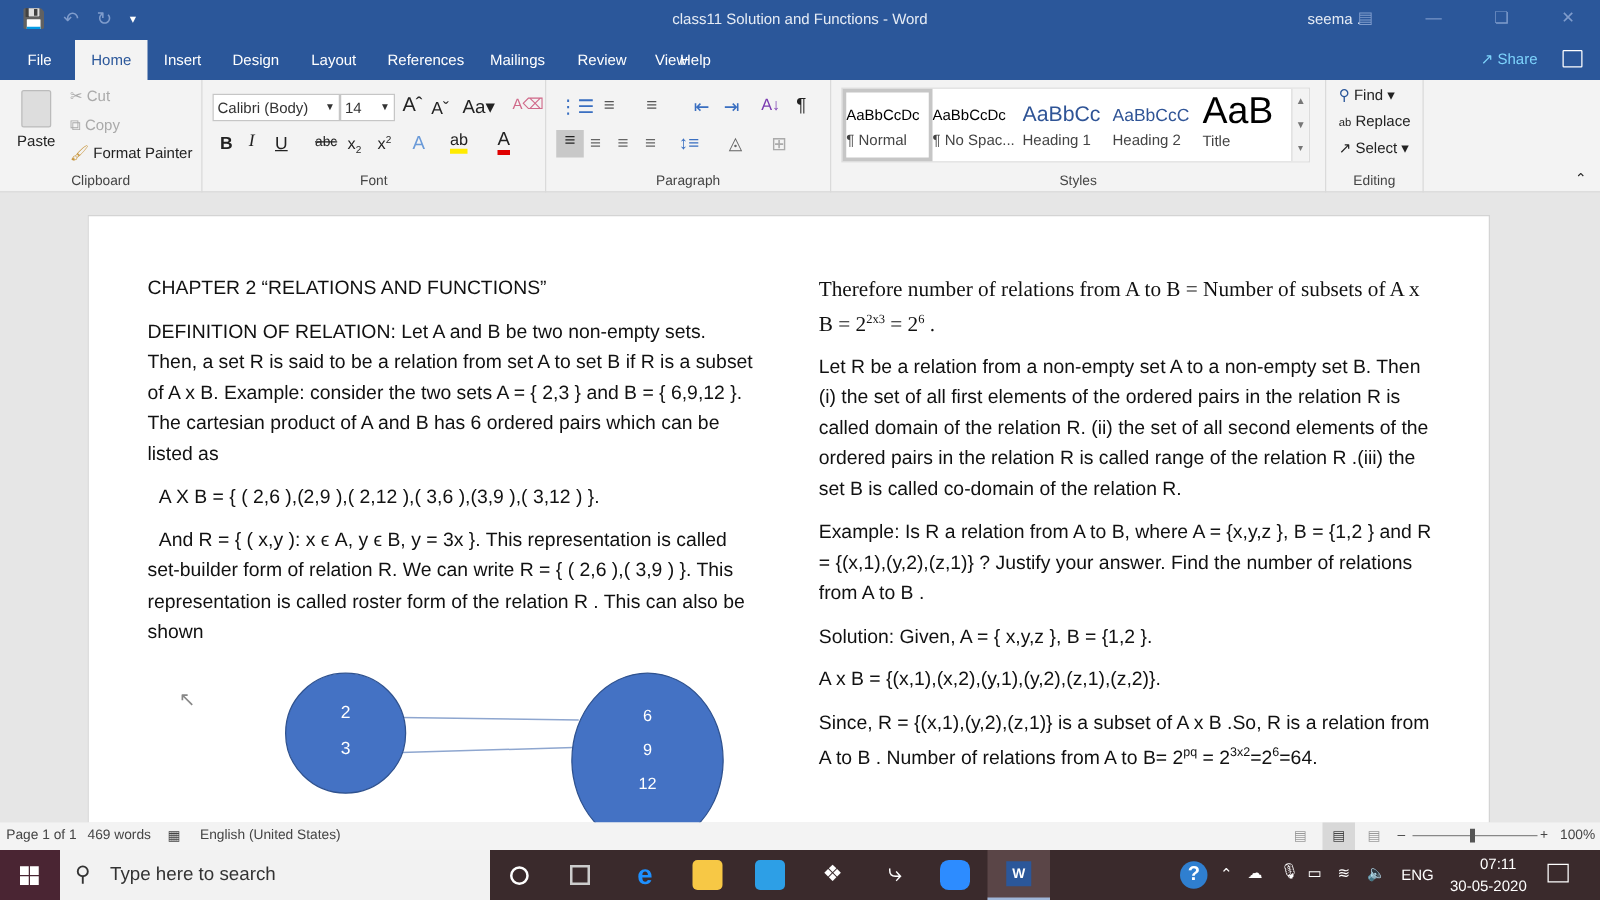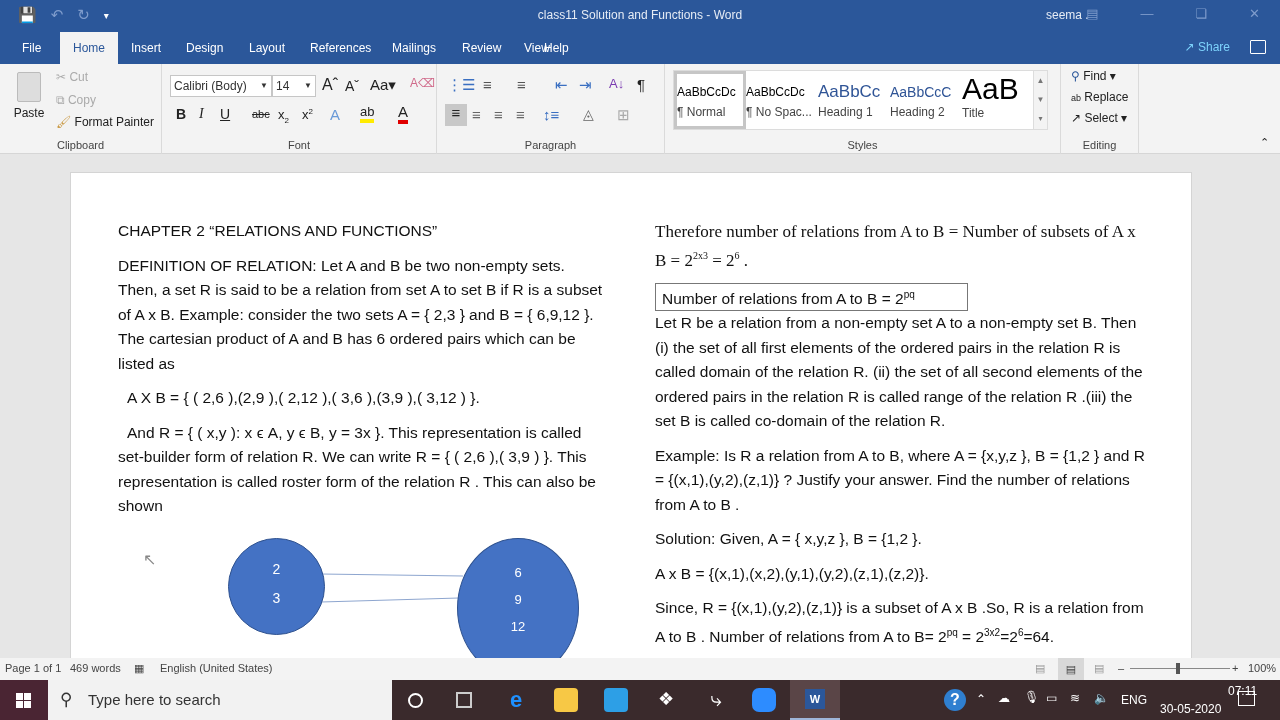--- a/index.html
+++ b/index.html
@@ -188,21 +188,20 @@
       </div>
       <div class="circle" style="left:236px;top:0;width:122px;height:140px;font-size:13px">
         <div style="margin-top:26px">6</div>
         <div style="margin-top:12px">9</div>
         <div style="margin-top:12px">12</div>
       </div>
     </div>
 
     <div class="col" style="left:584px;top:47px;width:495px">
       <div class="serif" style="line-height:24px;margin-bottom:10px"><span>Therefore number of relations from A to B = Number of subsets of A x B = 2</span><sup style="font-size:10px">2x3</sup><span> = 2</span><sup style="font-size:10px">6</sup><span> .</span></div>
-      <div style="margin-bottom:0"><span class="boxed" style="width:313px"><span>Number of relations from A to B = 2</span><sup style="font-size:10px">pq</sup></span></div>
       <div class="p">Let R be a relation from a non-empty set A to a non-empty set B. Then (i) the set of all first elements of the ordered pairs in the relation R is called domain of the relation R.  (ii) the set of all second elements of the ordered pairs in the relation R is called range of the relation R .(iii) the set B is called co-domain of the relation R.</div>
       <div class="p">Example: Is R a relation from A to B, where A = {x,y,z }, B = {1,2 } and  R = {(x,1),(y,2),(z,1)} ? Justify your answer. Find the number of relations from A to B .</div>
       <div class="p">Solution: Given, A = { x,y,z }, B = {1,2 }.</div>
       <div class="p">A x B = {(x,1),(x,2),(y,1),(y,2),(z,1),(z,2)}.</div>
       <div class="p"><span>Since, R = {(x,1),(y,2),(z,1)} is a subset of A x B .So, R is a relation from A to B . Number of relations from A to B= 2</span><sup style="font-size:10px">pq</sup><span> = 2</span><sup style="font-size:10px">3x2</sup><span>=2</span><sup style="font-size:10px">6</sup><span>=64.</span></div>
     </div>
   </div>
 
   <div style="position:absolute;left:143px;top:395px;font-size:16px;color:#888">↖</div>
 </div>
@@ -247,16 +246,16 @@
     <div style="position:absolute;left:15px;top:9px;width:20px;height:20px;background:#2b579a;color:#fff;font-size:11px;font-weight:bold;text-align:center;line-height:20px">W</div>
   </div>
   <div style="position:absolute;left:944px;top:9px;width:22px;height:22px;border-radius:50%;background:#2f7fd0;color:#fff;text-align:center;line-height:22px;font-weight:bold">?</div>
   <span class="tray" style="left:976px;top:12px">⌃</span>
   <span class="tray" style="left:998px;top:11px">☁</span>
   <span class="tray" style="left:1024px;top:10px">🎙</span>
   <span class="tray" style="left:1046px;top:11px">▭</span>
   <span class="tray" style="left:1070px;top:11px">≋</span>
   <span class="tray" style="left:1094px;top:11px">🔈</span>
   <span class="tray" style="left:1121px;top:13px">ENG</span>
-  <span class="tray" style="left:1228px;top:4px">07:11</span>
+  <span class="tray" style="left:1184px;top:4px">07:11</span>
   <span class="tray" style="left:1160px;top:22px">30-05-2020</span>
   <div style="position:absolute;left:1238px;top:11px;width:17px;height:15px;border:1.5px solid #fff"></div>
 </div>
 
 </body></html>

